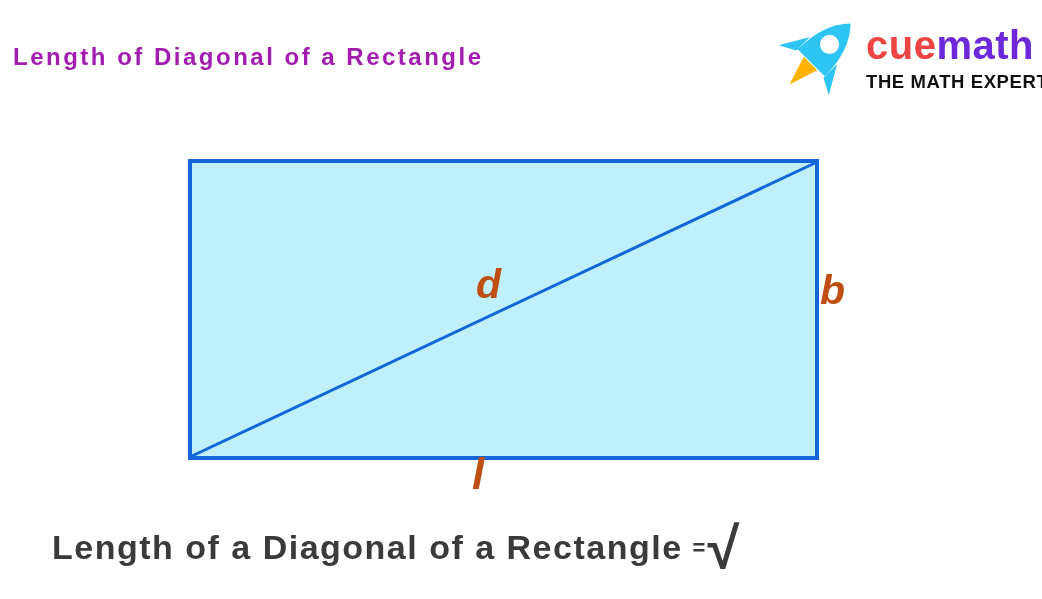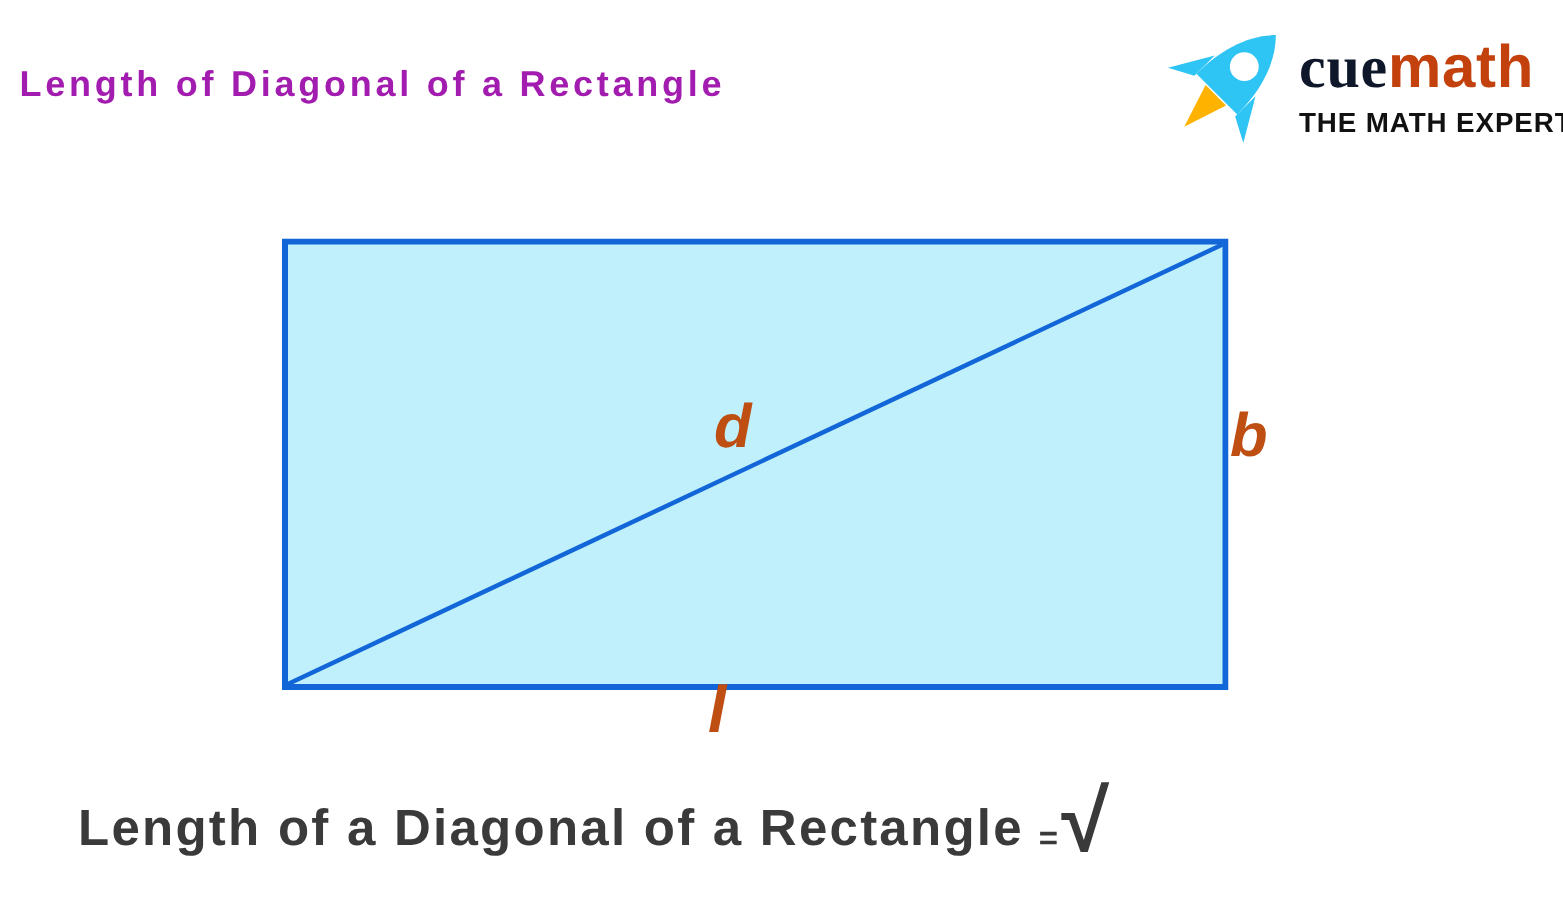--- a/index.html
+++ b/index.html
@@ -15,39 +15,39 @@
   .title {
     position:absolute; left:13px; top:44px;
     font-size:24px; font-weight:700; letter-spacing:2.5px;
     color:#a21caf; line-height:1.1;
     white-space:nowrap;
   }
   .logo { position:absolute; left:770px; top:6px; width:268px; height:100px; }
   .rocket { position:absolute; left:0; top:2px; width:96px; height:96px; overflow:visible; }
   .logo-text { position:absolute; left:96px; top:16px; }
   .brand { font-size:40px; font-weight:800; letter-spacing:0.5px; line-height:1.15; white-space:nowrap; }
-  .brand .cue  { color:#0f172a;font-family:Liberation Serif, serif; }
-  .brand .math { color:#c2410c;margin-top:46px; }
+  .brand .cue  { color:#ef4444; }
+  .brand .math { color:#6d28d9;margin-top:46px; }
   .tagline {
     font-size:18.5px; font-weight:800; color:#111111;
     letter-spacing:0.6px; margin-top:3px; white-space:nowrap;
   }
   
   .diagram { position:absolute; left:188px; top:159px; width:631px; height:301px; }
   .lbl {
     position:absolute; font-style:italic; font-weight:700;
     color:#BF4E12; line-height:1; white-space:nowrap;
   }
   .lbl-d { left:476px; top:264px; font-size:41px; }
   .lbl-b { left:820px; top:270px; font-size:41px; }
   .lbl-l { left:472px; top:452px; font-size:44px; }
   
   .formula {
     position:absolute; left:52px; top:524px;
-    display:flex; align-items:flex-end;
+    display:flex; align-items:center;
     color:#3A3A3A; white-space:nowrap;
   }
   .f-lhs { font-size:34px; font-weight:700; letter-spacing:1.5px; }
   .f-eq  { font-size:22px; font-weight:800; margin:0 2px 0 10px; }
   .radical { display:inline-flex; align-items:flex-start; }
   .rad-sign { font-size:58px; font-weight:600; line-height:0.82; }
   .radicand {
     border-top:4px solid #3A3A3A;
     margin-left:-7px; padding:2px 6px 0 3px;
     font-size:29px; font-weight:800;

